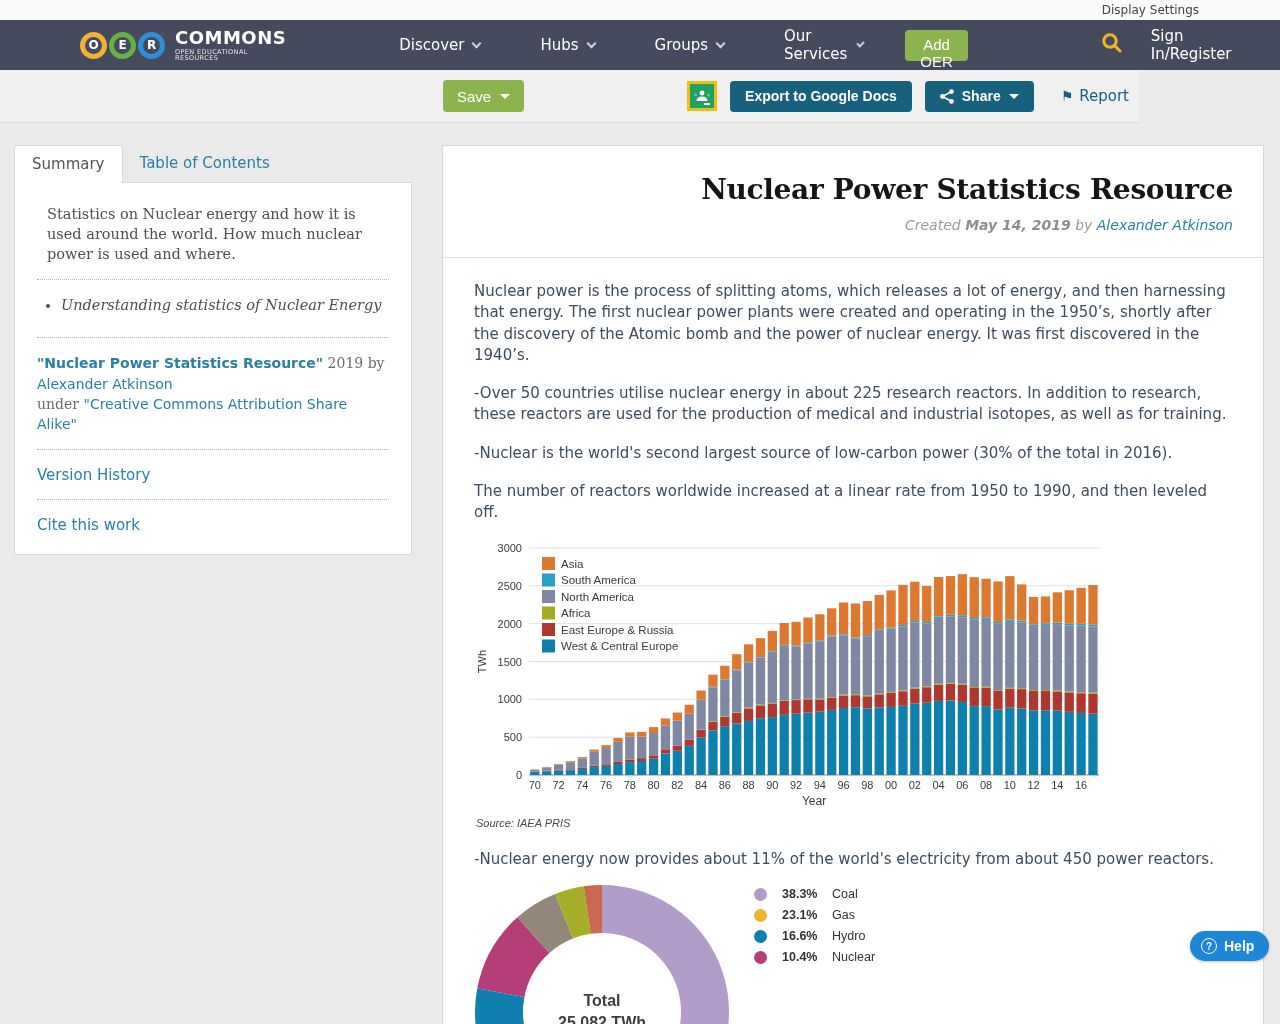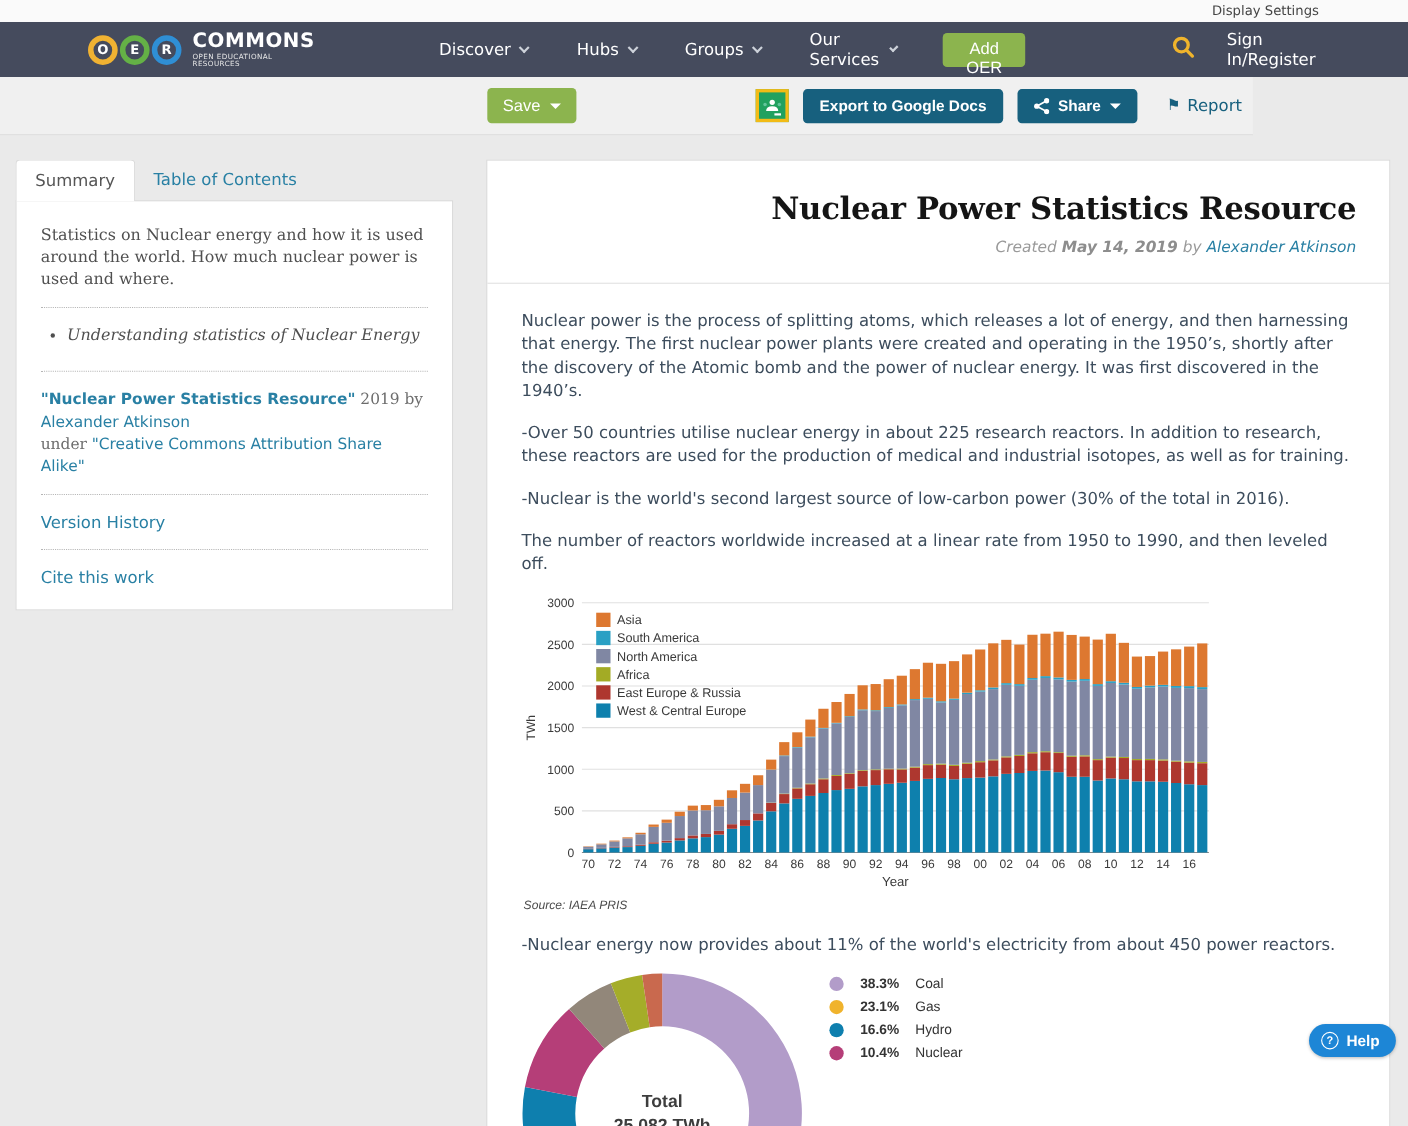--- a/index.html
+++ b/index.html
@@ -32,21 +32,21 @@
     color:#fff; font-weight:bold; font-size:12px;
     display:flex; align-items:center; justify-content:center;
     margin-right:2px; background:transparent;
   }
   .ring.o { border-color:#f0b232; }
   .ring.e { border-color:#64b146; }
   .ring.r { border-color:#2f8fd5; }
   .logo-text { margin-left:8px; color:#fff; line-height:1; }
   .logo-title { font-size:18px; font-weight:bold; letter-spacing:0.5px; }
   .logo-sub { font-size:6.5px; letter-spacing:0.4px; margin-top:2px; color:#e8e8e8; }
-  .nav-menu { display:flex; align-items:center; gap:44px; margin-left:113px; }
+  .nav-menu { display:flex; align-items:center; gap:60px; margin-left:113px; }
   .nav-item { color:#fff; font-size:15px; cursor:pointer; display:flex; align-items:center; }
   .chev {
     width:7px; height:7px; border-right:2px solid #cdd2da; border-bottom:2px solid #cdd2da;
     transform:rotate(45deg); display:inline-block; margin-left:9px; margin-top:-4px;
   }
   .add-oer {
     margin-left:42px; background:#8cb44e; color:#fff; font-size:15px;
     border:none; border-radius:4px; padding:6px 15px; height:31px; cursor:pointer;
   }
   .search-btn { margin-left:133px; cursor:pointer; }
@@ -82,21 +82,21 @@
     font-size:15px; padding:9px 17px; cursor:pointer; color:#2980a4;
   }
   .tab.active {
     background:#fff; border:1px solid #d8d8d8; border-bottom:none;
     border-radius:4px 4px 0 0; color:#555; position:relative; z-index:2;
   }
   .side-panel {
     background:#fff; border:1px solid #d8d8d8; margin-top:-1px;
     padding:21px 22px 20px 22px; min-height:373px; position:relative; z-index:1;
   }
-  .side-desc { font-family:"DejaVu Serif", serif; font-size:14.5px; color:#4f4f4f; line-height:1.38; }
+  .side-desc { font-family:"DejaVu Serif", serif; font-size:14.5px; color:#4f4f4f; line-height:1.38;margin-left:10px; }
   .dotted { border-top:1px dotted #b5b5b5; margin:15px 0; }
   .lg-title { font-family:"DejaVu Serif", serif; font-size:21px; font-weight:bold; color:#333c47; margin:14px 0 16px 0; }
   .lg-list { margin-left:24px; color:#4f4f4f;font-style:italic; }
   .lg-list li { font-family:"DejaVu Serif", serif; font-size:14.5px; line-height:1.4; }
   .license { font-size:14px; line-height:1.45; }
   .license .serif { font-family:"DejaVu Serif", serif; color:#6c6c6c; }
   a.link { color:#2980a4; text-decoration:none; cursor:pointer; }
   .license .title-link { font-weight:bold; }
   .side-link { font-size:15px; display:inline-block; }
   

